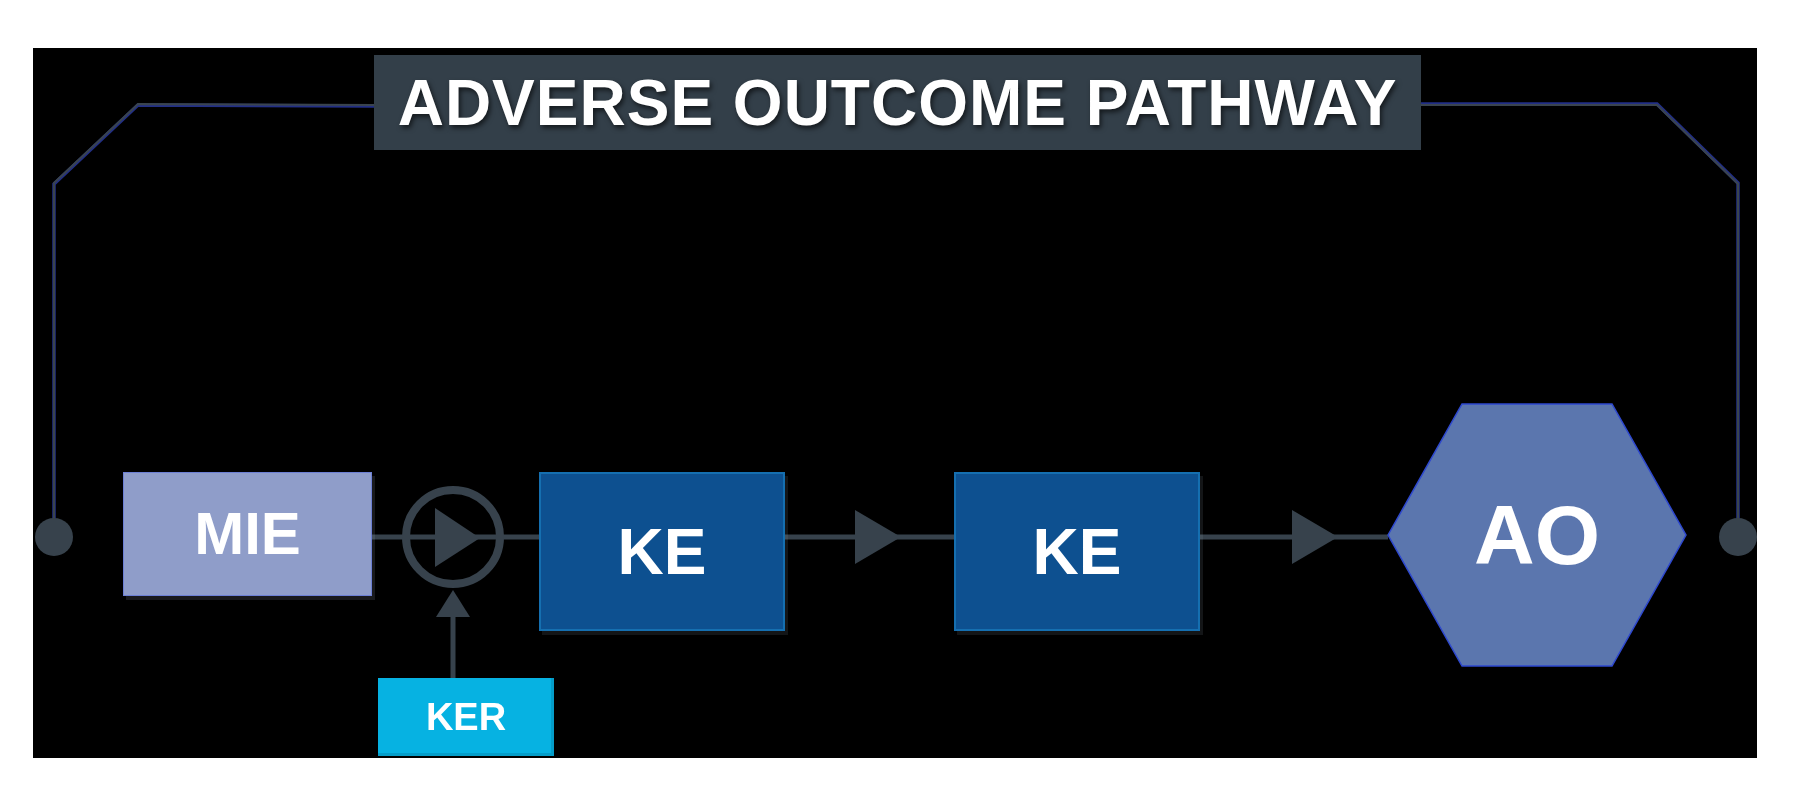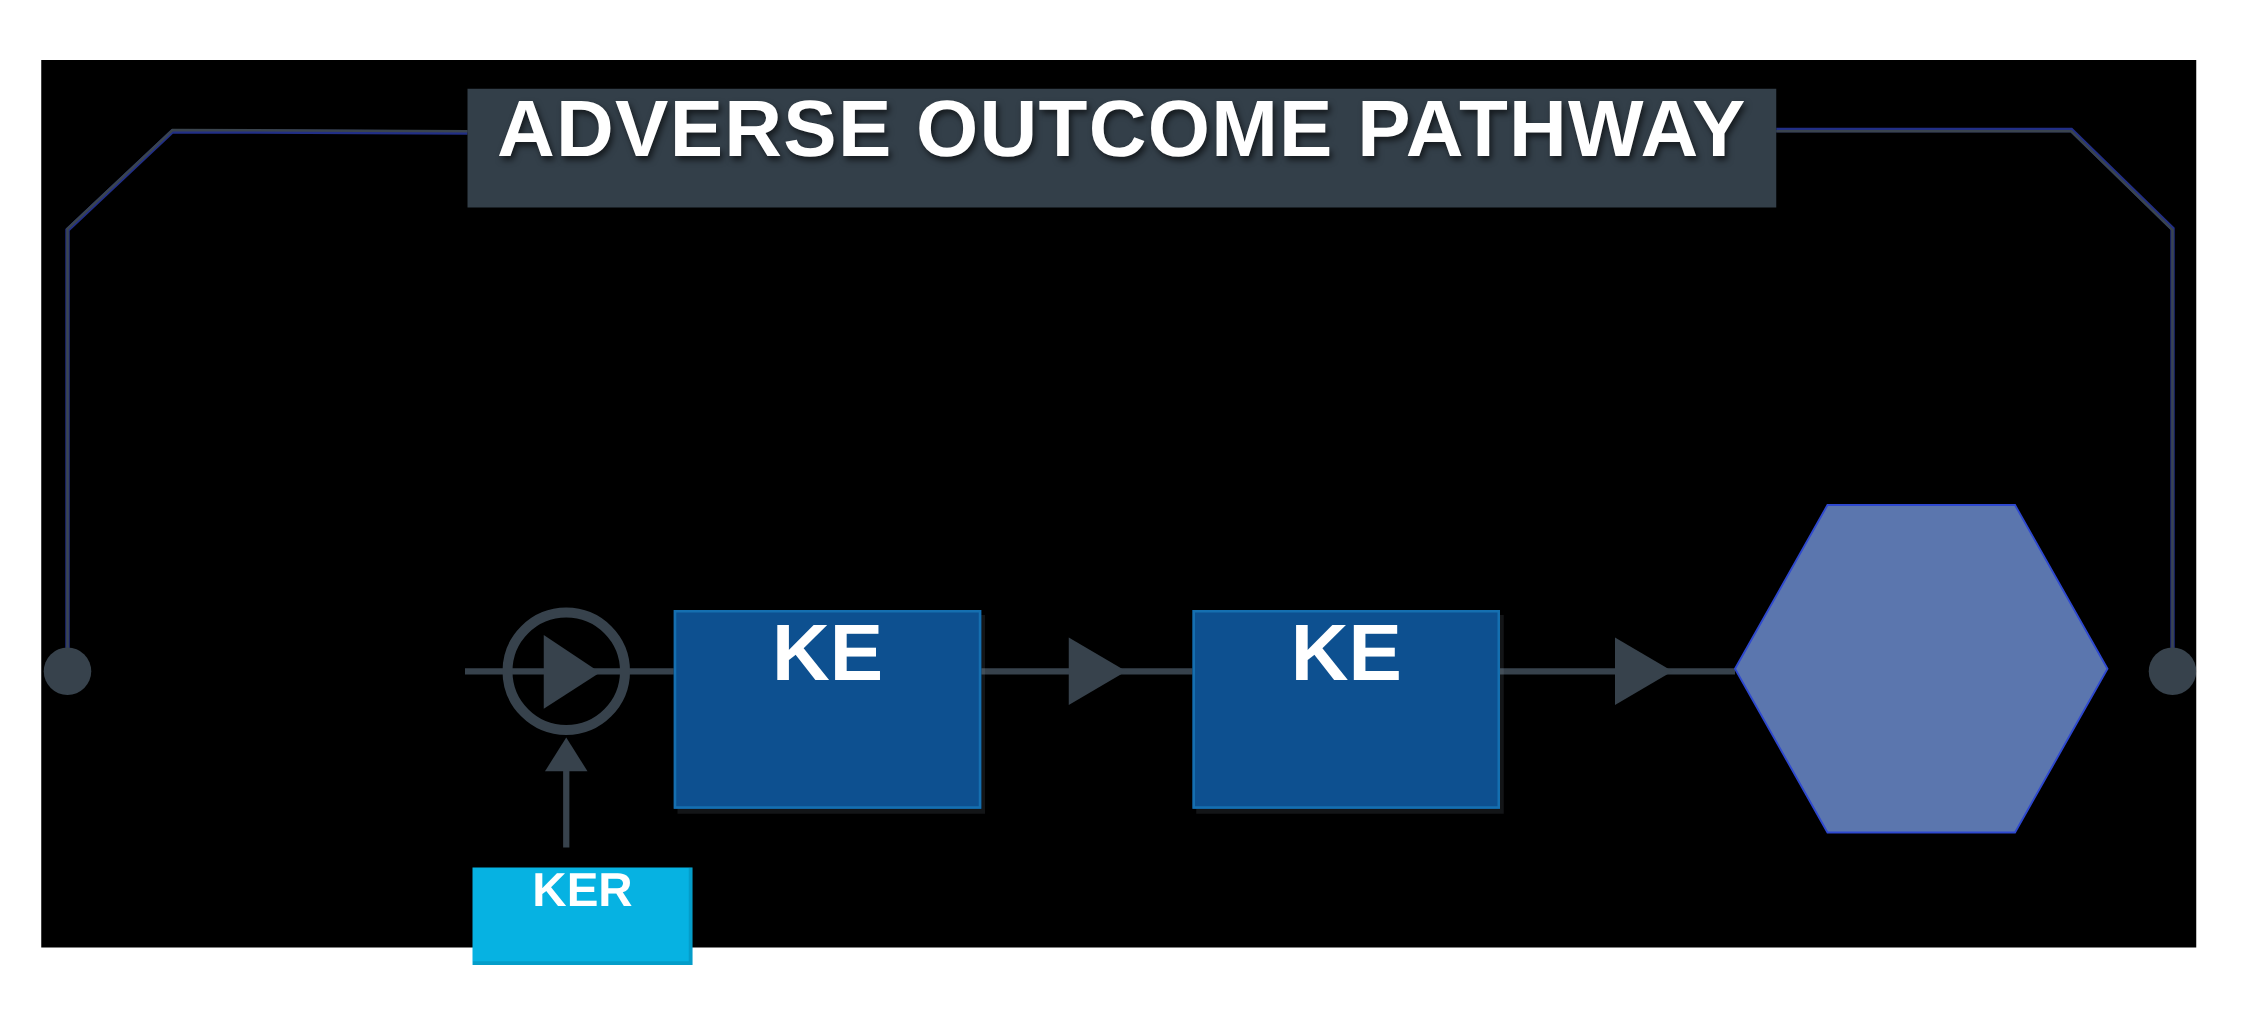--- a/index.html
+++ b/index.html
@@ -6,22 +6,22 @@
   .stage{
     position:relative;width:1800px;height:812px;background:#ffffff;
     font-family:"Liberation Sans",sans-serif;overflow:hidden;
   }
   .canvas{
     position:absolute;left:33px;top:48px;width:1724px;height:710px;
     background:#000000;
   }
   .overlay{position:absolute;left:0;top:0;width:1724px;height:710px;}
   .node{
-    position:absolute;display:flex;justify-content:center;
-    color:#ffffff;font-weight:bold;box-sizing:border-box;line-height:1;margin-top:16px;
+    position:absolute;display:flex;align-items:center;justify-content:center;
+    color:#ffffff;font-weight:bold;box-sizing:border-box;line-height:1;
   }
   .header-bar{
     left:341px;top:7px;width:1047px;height:95px;background:#333f49;
     font-size:64px;letter-spacing:1px;text-shadow:2px 3px 5px rgba(0,0,0,.6);
   }
   .mie{
     left:90px;top:424px;width:249px;height:124px;background:#8f9dc9;
     font-size:60px;border:1px solid #6c7fd4;
     box-shadow:3px 4px 0 rgba(160,170,190,.15);
   }
@@ -70,27 +70,33 @@
       <polygon points="1355,487 1429,356 1579,356 1653,487 1579,618 1429,618" fill="#5b76ae" stroke="#2e48cf" stroke-width="1.5"></polygon>
 
       <line x1="420" y1="630" x2="420" y2="564" stroke="#37424c" stroke-width="5"></line>
       <polygon points="403,569 437,569 420,542" fill="#37424c"></polygon>
     </svg>
 
     <div class="node header-bar">
       <span>ADVERSE OUTCOME PATHWAY</span>
     </div>
 
+    <div class="node mie">
+      <span>MIE</span>
+    </div>
 
     <div class="node ke ke1">
       <span>KE</span>
     </div>
     <div class="node ke ke2">
       <span>KE</span>
     </div>
 
+    <div class="node ao-label-box">
+      <span>AO</span>
+    </div>
 
     <div class="node ker">
       <span>KER</span>
     </div>
 
   </div>
 </div>
 
 </body></html>

